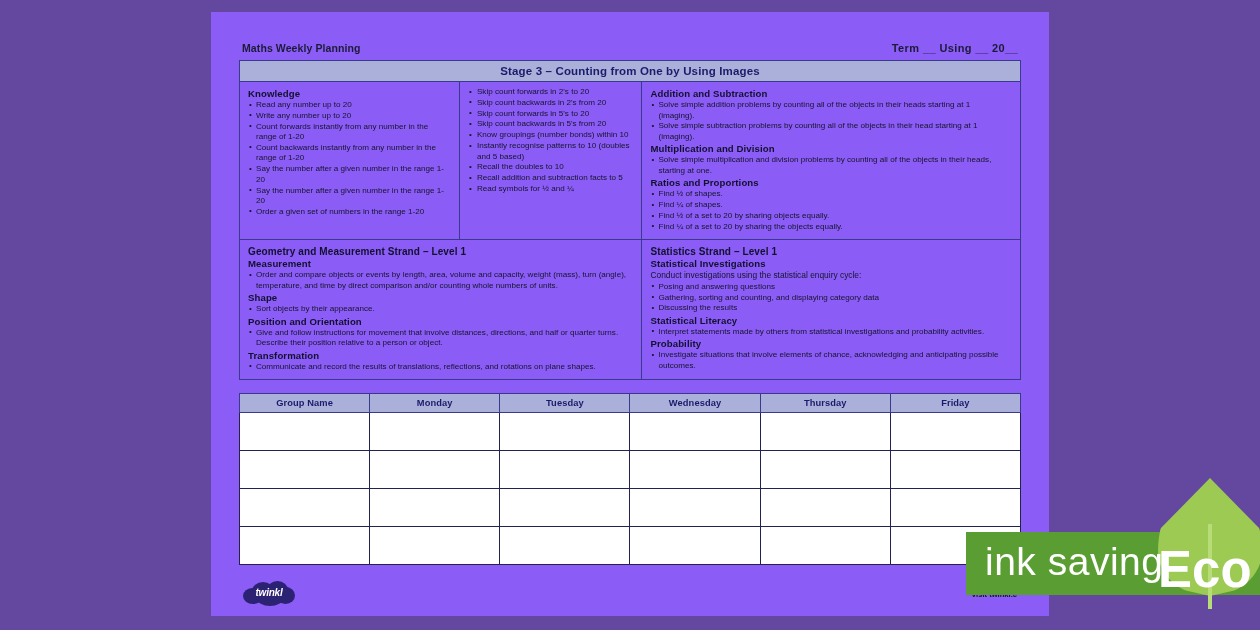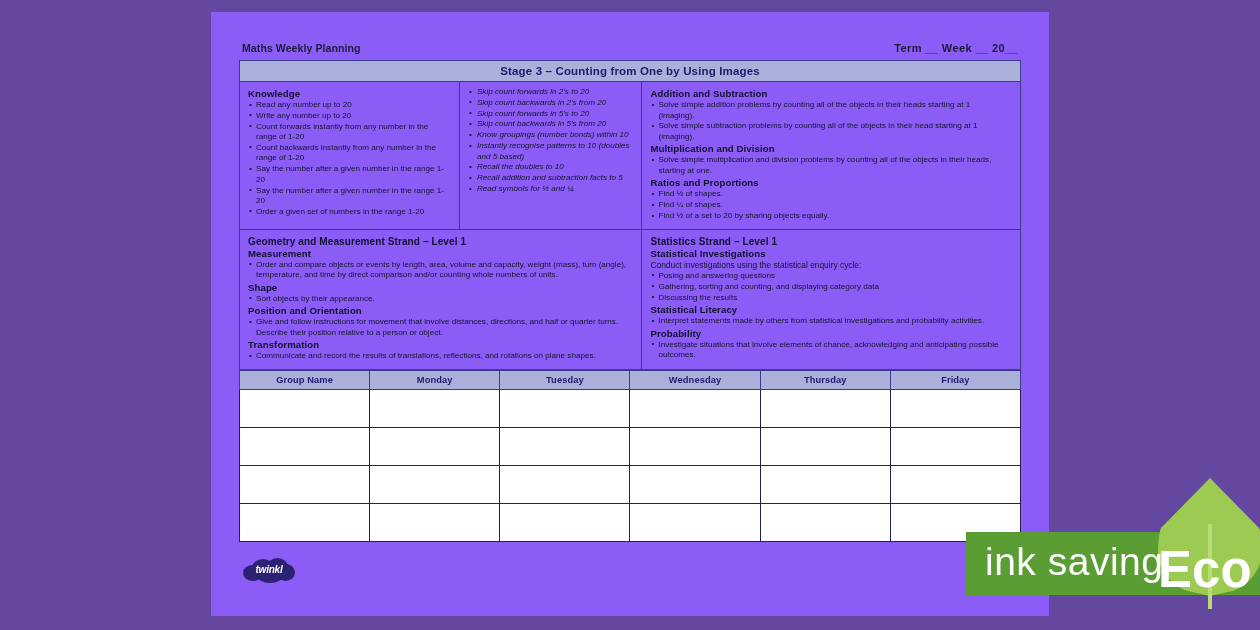--- a/index.html
+++ b/index.html
@@ -53,21 +53,21 @@
     border: 1.6px solid #3a3a8c;
     border-top: none;
     display: flex;
     flex-direction: column;
   }
   .row-top { display: flex; align-items: stretch; }
   .row-bot { display: flex; align-items: stretch; border-top: 1.6px solid #3a3a8c; }
 
   .cell { padding: 5px 12px 6px 8px; }
   .col-a { width: 28.2%; border-right: 1.6px solid #3a3a8c; }
-  .col-b { width: 23.4%; border-right: 1.6px solid #3a3a8c; font-style: italic; }
+  .col-b { width: 23.4%; border-right: 1.6px solid #3a3a8c; }
   .col-c { width: 48.4%; }
   .col-wide { width: 51.6%; border-right: 1.6px solid #3a3a8c; }
 
   h3 {
     font-size: 9.6px;
     font-weight: bold;
     color: #11112e;
     margin: 1px 0 1px 0;
     letter-spacing: .1px;
   }
@@ -92,20 +92,21 @@
   ul.tight li { padding-left: 9px; }
   p.lead {
     font-size: 8.4px;
     line-height: 1.3;
     color: #15152c;
     margin-bottom: .5px;
   }
 
   
   .week-table {
+    margin-top: 13px;
     border-collapse: collapse;
     width: 100%;
     table-layout: fixed;
   }
   .week-table th {
     background: #aab0da;
     border: 1.5px solid #3a3a8c;
     font-size: 9.3px;
     font-weight: bold;
     color: #1b1b6b;
@@ -212,21 +213,21 @@
     color: #ffffff;
   }
 </style>
 </head>
 <body>
 
 <div id="sheet">
 
   <div class="doc-head">
     <span>Maths Weekly Planning</span>
-    <span class="term">Term __  Week __  20__</span>
+    <span class="term">Term __  Using __  20__</span>
   </div>
 
   <div class="stage-banner">Stage 3 – Counting from One by Using Images</div>
 
   <div class="grid">
 
     <div class="row-top">
 
       <div class="cell col-a">
         <h3>Knowledge</h3>
@@ -263,20 +264,21 @@
         </ul>
         <h3>Multiplication and Division</h3>
         <ul>
           <li>Solve simple multiplication and division problems by counting all of the objects in their heads, starting at one.</li>
         </ul>
         <h3>Ratios and Proportions</h3>
         <ul>
           <li>Find ½ of shapes.</li>
           <li>Find ¼ of shapes.</li>
           <li>Find ½ of a set to 20 by sharing objects equally.</li>
+          <li>Find ¼ of a set to 20 by sharing the objects equally.</li>
         </ul>
       </div>
 
     </div>
 
     <div class="row-bot">
 
       <div class="cell col-wide">
         <h3 class="strand">Geometry and Measurement Strand – Level 1</h3>
         <h3>Measurement</h3>

